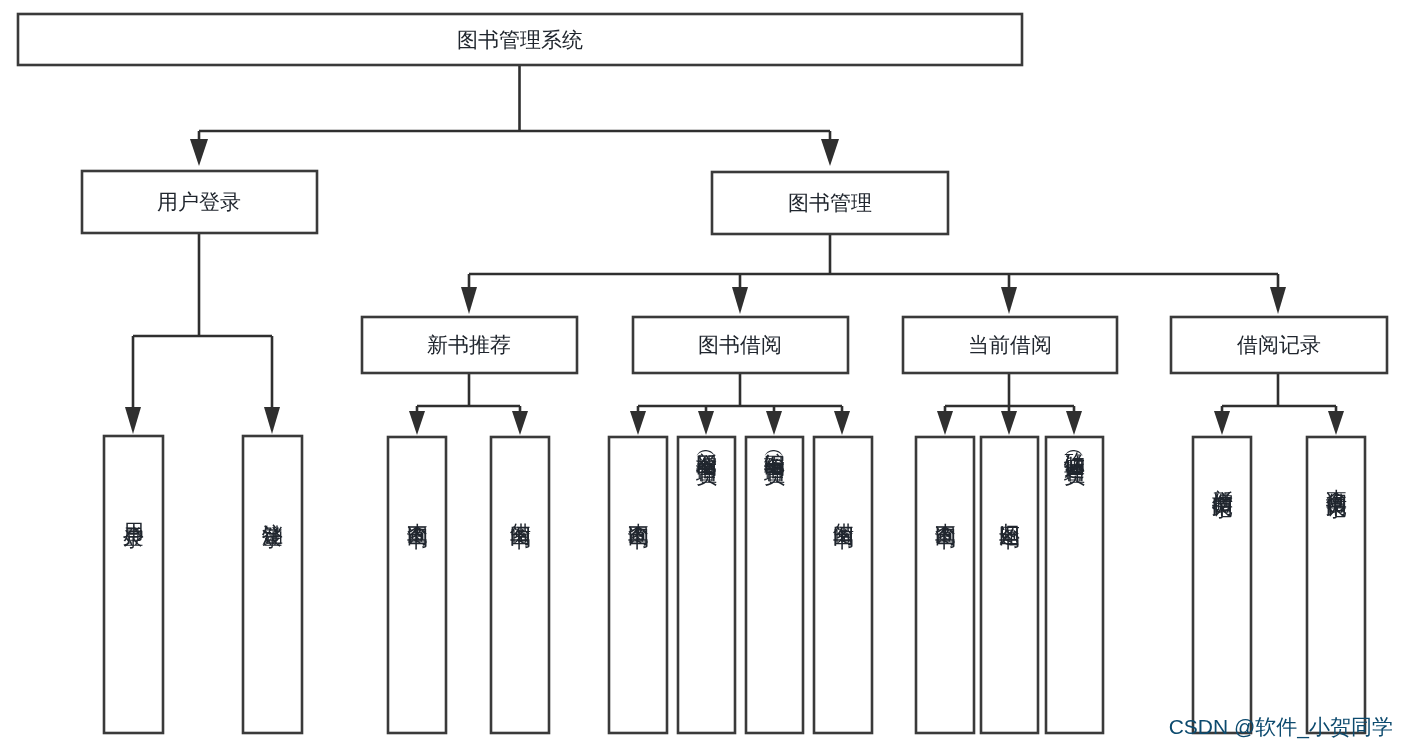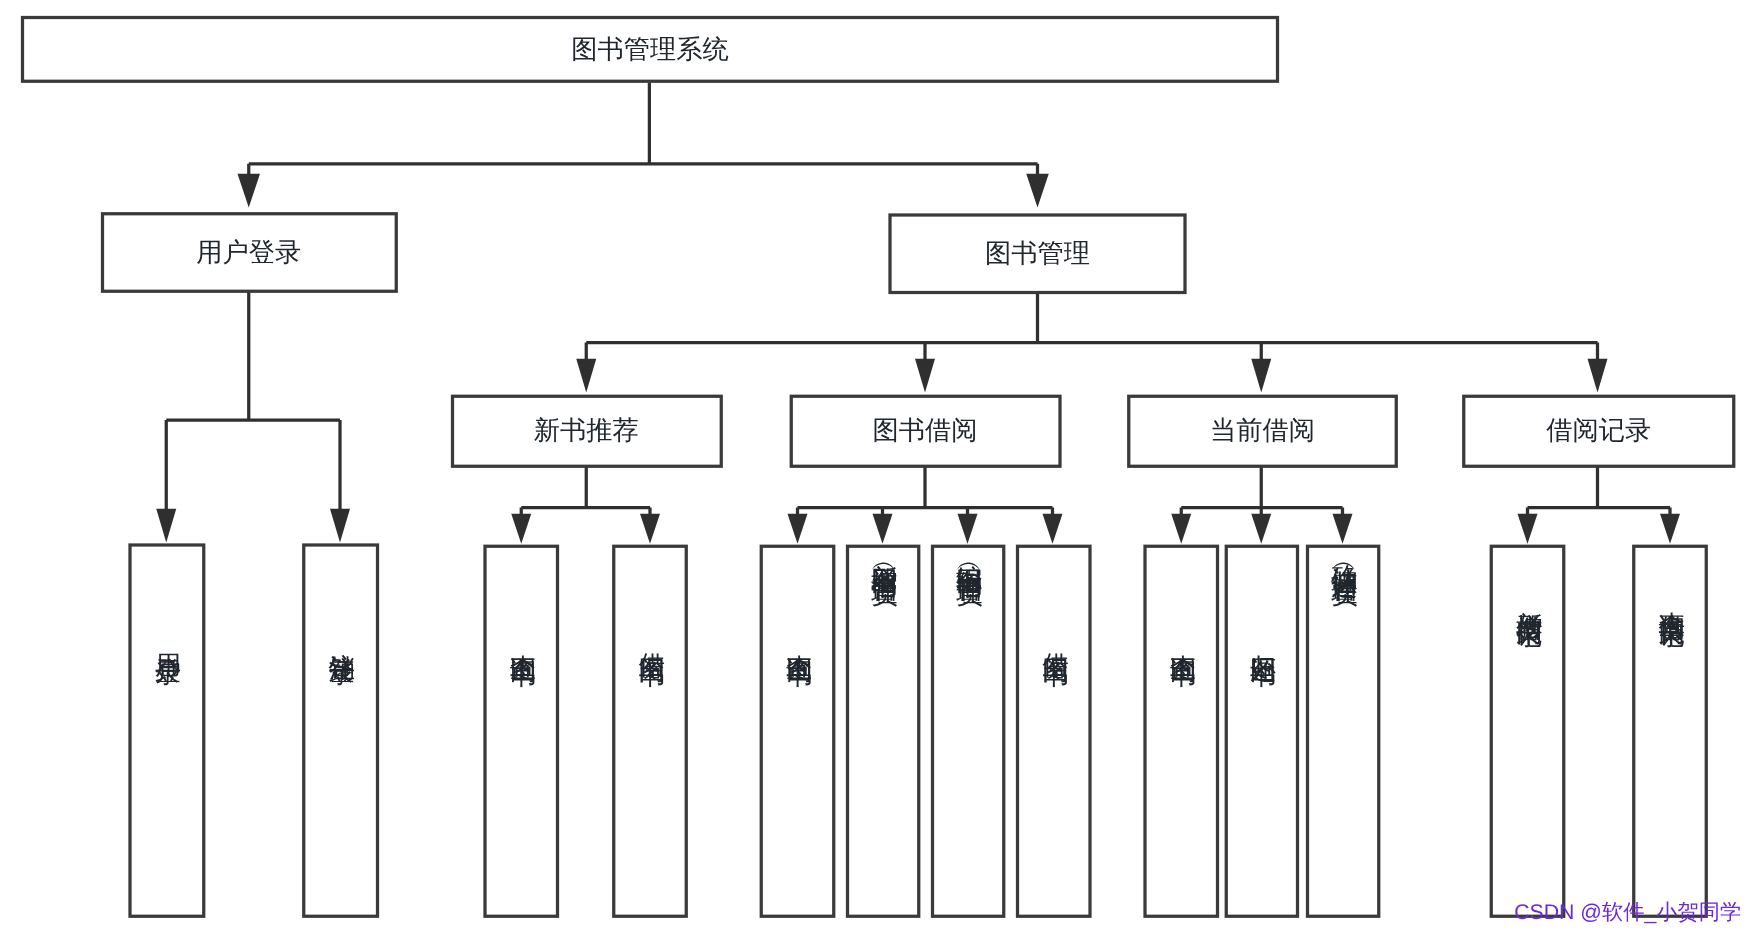--- a/index.html
+++ b/index.html
@@ -56,22 +56,22 @@
     writing-mode: vertical-rl;
     text-orientation: upright;
     text-anchor: middle;
     letter-spacing: 2px;
   }
   .watermark-text {
     position: absolute;
     right: 12px;
     bottom: 6px;
     font-family: "Liberation Sans", "DejaVu Sans", sans-serif;
-    font-size: 17px;
-    color: #6d28d9;
+    font-size: 21px;
+    color: #0c4a6e;
     white-space: nowrap;
     user-select: none;
     pointer-events: none;
     text-align: right;
   }
 </style>
 </head>
 <body>
 
 <div id="diagram-root">

